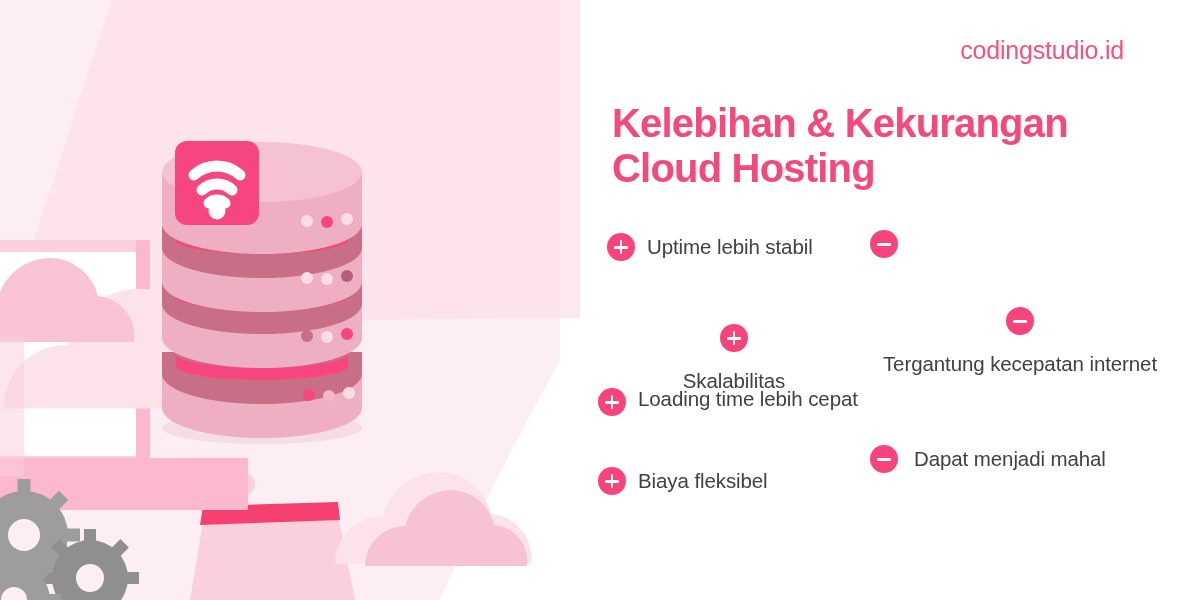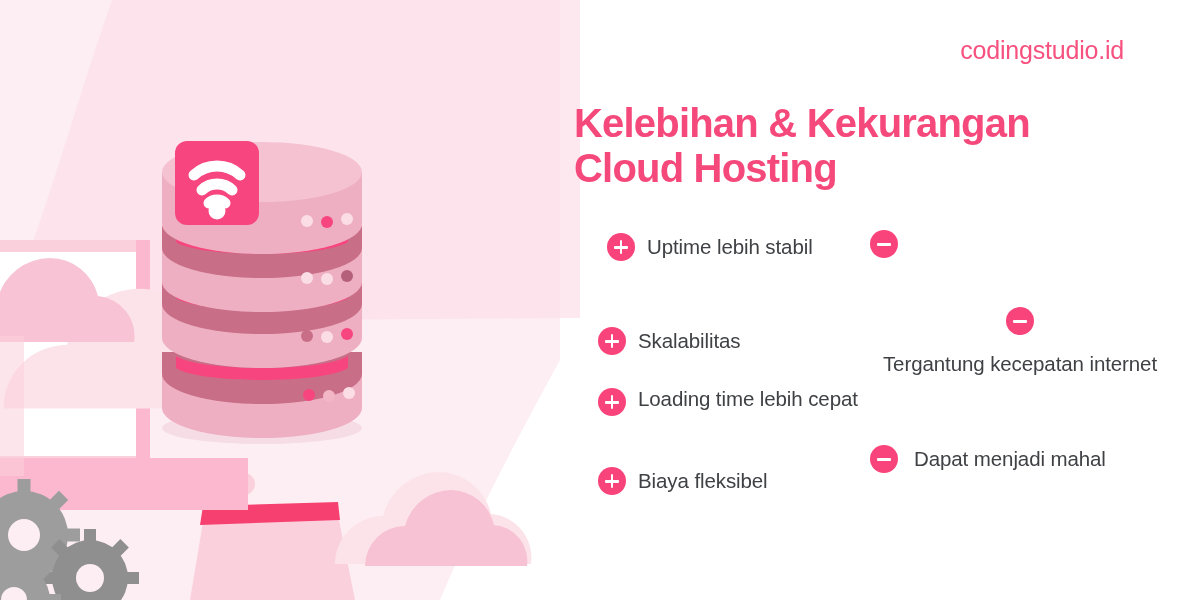--- a/index.html
+++ b/index.html
@@ -16,21 +16,21 @@
   #illus { position:absolute; left:0; top:0; width:580px; height:600px; overflow:hidden; }
   #illus svg { position:absolute; left:0; top:0; }
 
   
   #brand {
     position:absolute; right:40px; top:36px;
     font-size:25px; color:#f6517f; letter-spacing:-0.2px;
     white-space:nowrap;
   }
   #title {
-    position:absolute; left:574px; top:101px; width:560px;
+    position:absolute; left:612px; top:101px; width:560px;
     font-size:40px; font-weight:bold; color:#f5497b;
     line-height:1.12; letter-spacing:-0.8px;
   }
   #title .ln { display:block; }
 
   .cols { position:absolute; left:598px; top:230px; width:580px; }
   .col { position:absolute; top:0; }
   .col.pros { left:0; width:272px; }
   .col.cons { left:272px; width:300px; }
 
@@ -243,21 +243,21 @@
     <span class="ln">Cloud Hosting</span>
   </h1>
 
   <div class="cols">
 
     <div class="col pros">
       <div class="item plus" style="position:absolute;top:0;left:9px;width:272px;">
         <span class="badge"></span>
         <span class="txt">Uptime lebih stabil</span>
       </div>
-      <div class="item plus" style="position:absolute;top:94px;left:0;width:272px;">
+      <div class="item plus" style="position:absolute;top:94px;left:0;width:272px;flex-direction:column;">
         <span class="badge"></span>
         <span class="txt">Skalabilitas</span>
       </div>
       <div class="item plus" style="position:absolute;top:152px;left:0;width:272px;align-items:flex-end;">
         <span class="badge"></span>
         <span class="txt">Loading time lebih cepat</span>
       </div>
       <div class="item plus" style="position:absolute;top:234px;left:0;width:272px;">
         <span class="badge"></span>
         <span class="txt">Biaya fleksibel</span>

